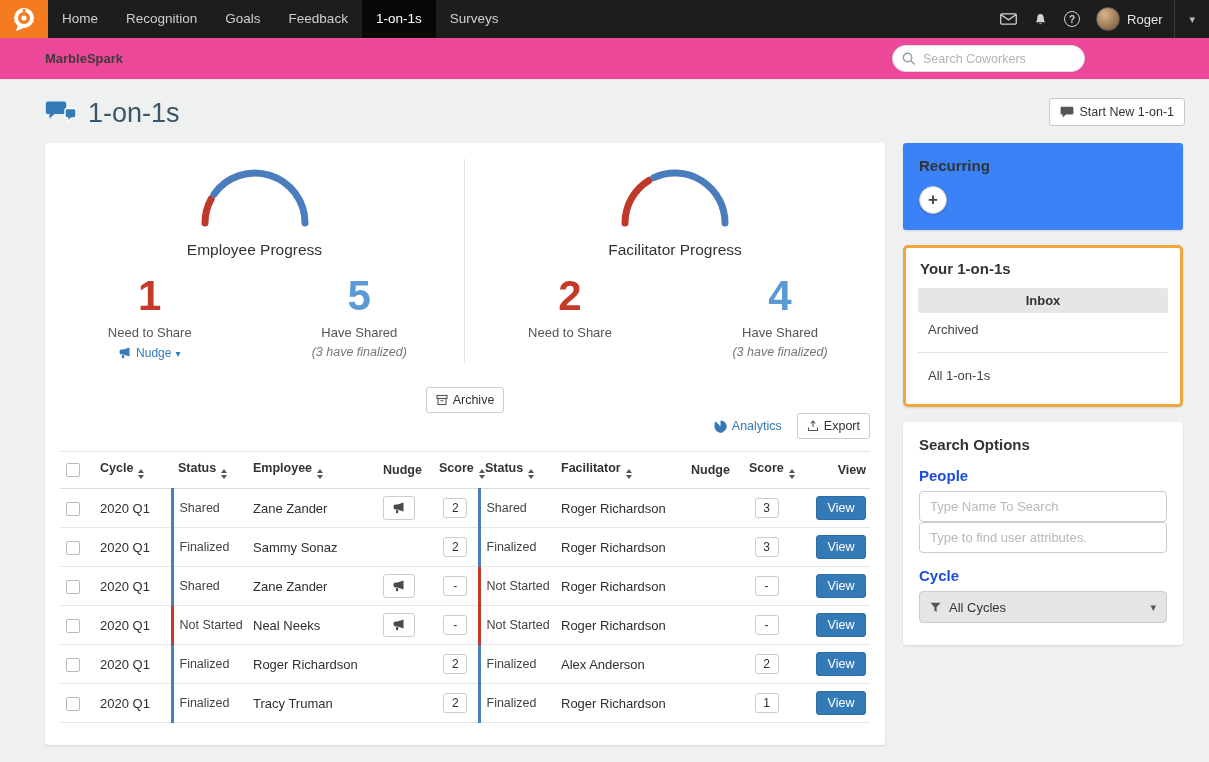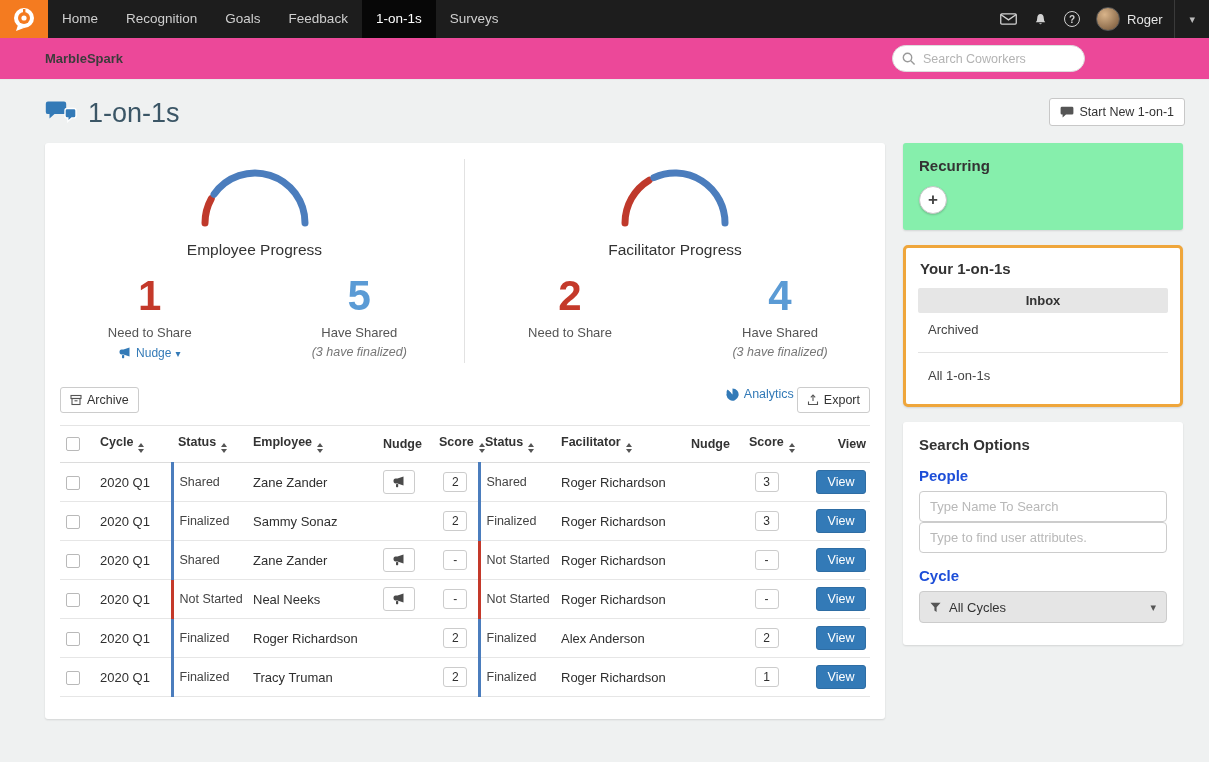--- a/index.html
+++ b/index.html
@@ -51,23 +51,23 @@
   .stat { width: 50%; }
   .num { font-size: 42px; font-weight: bold; line-height: 1; }
   .num.red { color: #c4392a; }
   .num.blue { color: #5b9bd5; }
   .slabel { font-size: 13px; color: #555; margin-top: 8px; }
   .snote { font-size: 12.5px; font-style: italic; color: #777; margin-top: 5px; }
   .nudge-link { display: inline-flex; align-items: center; gap: 4px; margin-top: 6px; font-size: 12px; color: #337ab7; text-decoration: none; cursor: pointer; }
   .nudge-link .caret { font-size: 10px; }
 
   
-  .toolbar { display: flex; align-items: center; padding: 4px 15px 12px; }
+  .toolbar { display: flex; align-items: center; padding: 4px 15px 12px; flex-direction: column; }
   .tool-btn { height: 26px; background: #fff; border: 1px solid #cccccc; border-radius: 3px; padding: 0 9px; font-size: 12.5px; color: #333; display: inline-flex; align-items: center; gap: 5px; cursor: pointer; font-family: "Liberation Sans", sans-serif; }
-  .toolbar .right { margin-left: auto; display: flex; align-items: flex-start; gap: 3px; }
+  .toolbar .right { margin-left: auto; display: flex; align-items: center; gap: 15px; }
   .analytics-link { display: inline-flex; align-items: center; gap: 5px; font-size: 12.5px; color: #337ab7; text-decoration: none; cursor: pointer; }
 
   
   table.grid { width: 810px; margin: 0 15px; border-collapse: collapse; table-layout: fixed; }
   .grid th { font-size: 12.5px; font-weight: bold; color: #333; text-align: left; padding: 9px 6px; border-top: 1px solid #e4e4e4; border-bottom: 1px solid #dcdcdc; white-space: nowrap; }
   .grid td { font-size: 13px; color: #2f2f2f; padding: 7px 6px; border-bottom: 1px solid #e6e6e6; height: 36px; white-space: nowrap; overflow: hidden; }
   .grid th:nth-child(6), .grid th:nth-child(10), .grid td.c-score1, .grid td.c-score2 { text-align: center; }
   .grid th:nth-child(11), .grid td.c-view { text-align: right; padding-right: 4px; }
   .grid td.c-status1, .grid td.c-status2 { font-size: 12.5px; color: #444; }
   .bar-blue { border-left: 3px solid #4b7dbd; }
@@ -76,21 +76,21 @@
   .sort { display: inline-flex; flex-direction: column; gap: 2px; margin-left: 5px; vertical-align: -1px; cursor: pointer; }
   .sort .su { width: 0; height: 0; border-left: 3.5px solid transparent; border-right: 3.5px solid transparent; border-bottom: 4px solid #555; }
   .sort .sd { width: 0; height: 0; border-left: 3.5px solid transparent; border-right: 3.5px solid transparent; border-top: 4px solid #555; }
   .nudge-btn { width: 32px; height: 24px; background: #fff; border: 1px solid #cccccc; border-radius: 3px; cursor: pointer; display: inline-flex; align-items: center; justify-content: center; }
   .score-box { display: inline-block; min-width: 24px; padding: 2px 4px; border: 1px solid #cccccc; border-radius: 3px; font-size: 12px; text-align: center; background: #fff; }
   .view-btn { width: 50px; padding: 4px 0; background: #337ab7; border: 1px solid #2e6da4; border-radius: 3px; color: #fff; font-size: 12.5px; cursor: pointer; font-family: "Liberation Sans", sans-serif; }
 
   
   .sidebar { width: 280px; display: flex; flex-direction: column; gap: 15px; }
   .side-title { font-size: 15px; font-weight: bold; color: #333; }
-  .recurring-card { background: #86efac; padding: 14px 16px 16px; }
+  .recurring-card { background: #3b82f6; padding: 14px 16px 16px; }
   .plus-btn { margin-top: 12px; width: 28px; height: 28px; border-radius: 50%; background: #fff; border: 1px solid #c6c6c6; box-shadow: 0 1px 2px rgba(0,0,0,.18); font-size: 17px; font-weight: bold; color: #444; display: flex; align-items: center; justify-content: center; cursor: pointer; }
   .your-card { border: 3px solid #efa63b; border-radius: 5px; padding: 12px 0 16px; }
   .your-card .side-title { padding: 0 14px; margin-bottom: 11px; }
   .menu-item { margin: 0 12px; padding: 5px 10px; font-size: 13px; color: #444; border-radius: 2px; cursor: pointer; }
   .menu-item.selected { background: #e6e6e6; font-weight: bold; color: #333; text-align: center; }
   .menu-item + .menu-item { margin-top: 4px; }
   .side-divider { border-top: 1px solid #e3e3e3; margin: 10px 12px; }
   .search-card { padding: 14px 16px 22px; }
   .field-label { font-size: 15px; font-weight: bold; color: #1d4ed8; margin: 14px 0 7px; }
   .side-input { width: 100%; height: 31px; border: 1px solid #cccccc; border-radius: 4px; padding: 0 10px; font-size: 13px; font-family: "Liberation Sans", sans-serif; color: #333; outline: none; }

